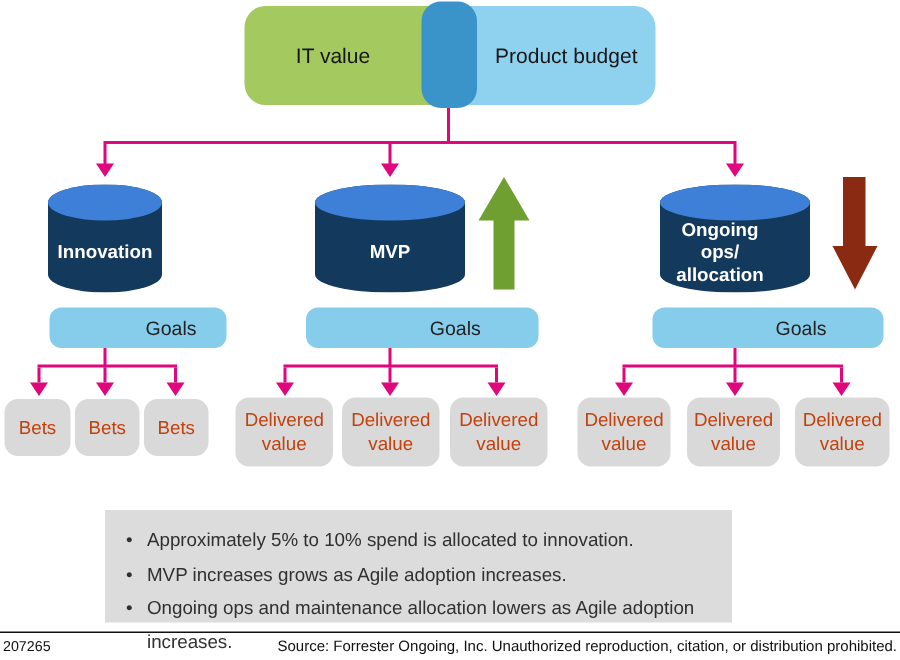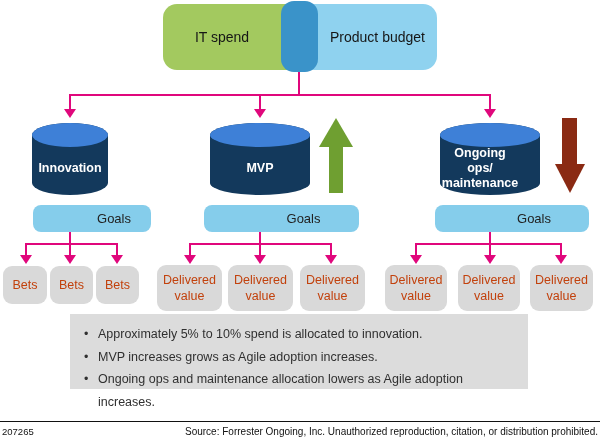--- a/index.html
+++ b/index.html
@@ -45,21 +45,21 @@
   .source{font-size:10px;color:#111111;}
 </style>
 </head>
 <body>
 
 <div id="stage">
 
   <div class="abs box-it" style="left:163px;top:4px;width:154px;height:66px;"></div>
   <div class="abs box-prod" style="left:300px;top:4px;width:137px;height:66px;"></div>
   <div class="abs box-overlap" style="left:281px;top:1px;width:37px;height:71px;"></div>
-  <div class="abs budget-label" style="left:163px;top:4px;width:118px;height:66px;">IT spend</div>
+  <div class="abs budget-label" style="left:163px;top:4px;width:118px;height:66px;">IT value</div>
   <div class="abs budget-label" style="left:318px;top:4px;width:119px;height:66px;">Product budget</div>
 
   <div class="abs pink" style="left:298px;top:72px;width:2px;height:23px;"></div>
   <div class="abs pink" style="left:69px;top:94px;width:422px;height:2px;"></div>
   <div class="abs pink" style="left:69px;top:96px;width:2px;height:14px;"></div>
   <div class="abs pink" style="left:259px;top:96px;width:2px;height:14px;"></div>
   <div class="abs pink" style="left:489px;top:96px;width:2px;height:14px;"></div>
   <div class="abs arrowhead" style="left:64px;top:109px;"></div>
   <div class="abs arrowhead" style="left:254px;top:109px;"></div>
   <div class="abs arrowhead" style="left:484px;top:109px;"></div>
@@ -76,21 +76,21 @@
   </svg>
   <div class="abs cyl-label" style="left:210px;top:123px;width:100px;height:72px;">MVP</div>
 
   <svg class="abs" style="left:440px;top:123px;" width="100" height="72" viewBox="0 0 100 72">
     <path class="cyl-body" d="M0,12 V60 A50,12 0 0 0 100,60 V12 A50,12 0 0 0 0,12 Z"></path>
     <ellipse class="cyl-top" cx="50" cy="12" rx="50" ry="12"></ellipse>
   </svg>
   <div class="abs cyl-label" style="left:440px;top:123px;width:80px;height:72px;">
     <span>
       <span>Ongoing ops/</span><br>
-      <span>maintenance</span>
+      <span>allocation</span>
     </span>
   </div>
 
   <div class="abs up-head" style="left:319px;top:118px;"></div>
   <div class="abs up-shaft" style="left:329px;top:146px;width:14px;height:47px;"></div>
   <div class="abs down-shaft" style="left:562px;top:118px;width:15px;height:47px;"></div>
   <div class="abs down-head" style="left:555px;top:164px;"></div>
 
   <div class="abs goals" style="left:33px;top:205px;width:74px;height:27px;">Goals</div>
   <div class="abs goals" style="left:204px;top:205px;width:111px;height:27px;">Goals</div>
@@ -128,21 +128,21 @@
   <div class="abs leaf" style="left:96px;top:266px;width:43px;height:38px;">Bets</div>
 
   <div class="abs leaf" style="left:157px;top:265px;width:65px;height:46px;">Delivered value</div>
   <div class="abs leaf" style="left:228px;top:265px;width:65px;height:46px;">Delivered value</div>
   <div class="abs leaf" style="left:300px;top:265px;width:65px;height:46px;">Delivered value</div>
 
   <div class="abs leaf" style="left:385px;top:265px;width:62px;height:46px;">Delivered value</div>
   <div class="abs leaf" style="left:458px;top:265px;width:62px;height:46px;">Delivered value</div>
   <div class="abs leaf" style="left:530px;top:265px;width:63px;height:46px;">Delivered value</div>
 
-  <div class="abs notes" style="left:70px;top:314px;width:458px;height:75px;">
+  <div class="abs notes" style="left:70px;top:340px;width:418px;height:75px;">
     <div class="note-item">Approximately 5% to 10% spend is allocated to innovation.</div>
     <div class="note-item">MVP increases grows as Agile adoption increases.</div>
     <div class="note-item">Ongoing ops and maintenance allocation lowers as Agile adoption increases.</div>
   </div>
 
   <div class="abs footer-divider" style="left:0;top:421px;width:600px;height:0;"></div>
   <div class="abs footer-row" style="left:0;top:426px;width:600px;">
     <span class="fig-num">207265</span>
     <span class="source">Source: Forrester Ongoing, Inc. Unauthorized reproduction, citation, or distribution prohibited.</span>
   </div>

